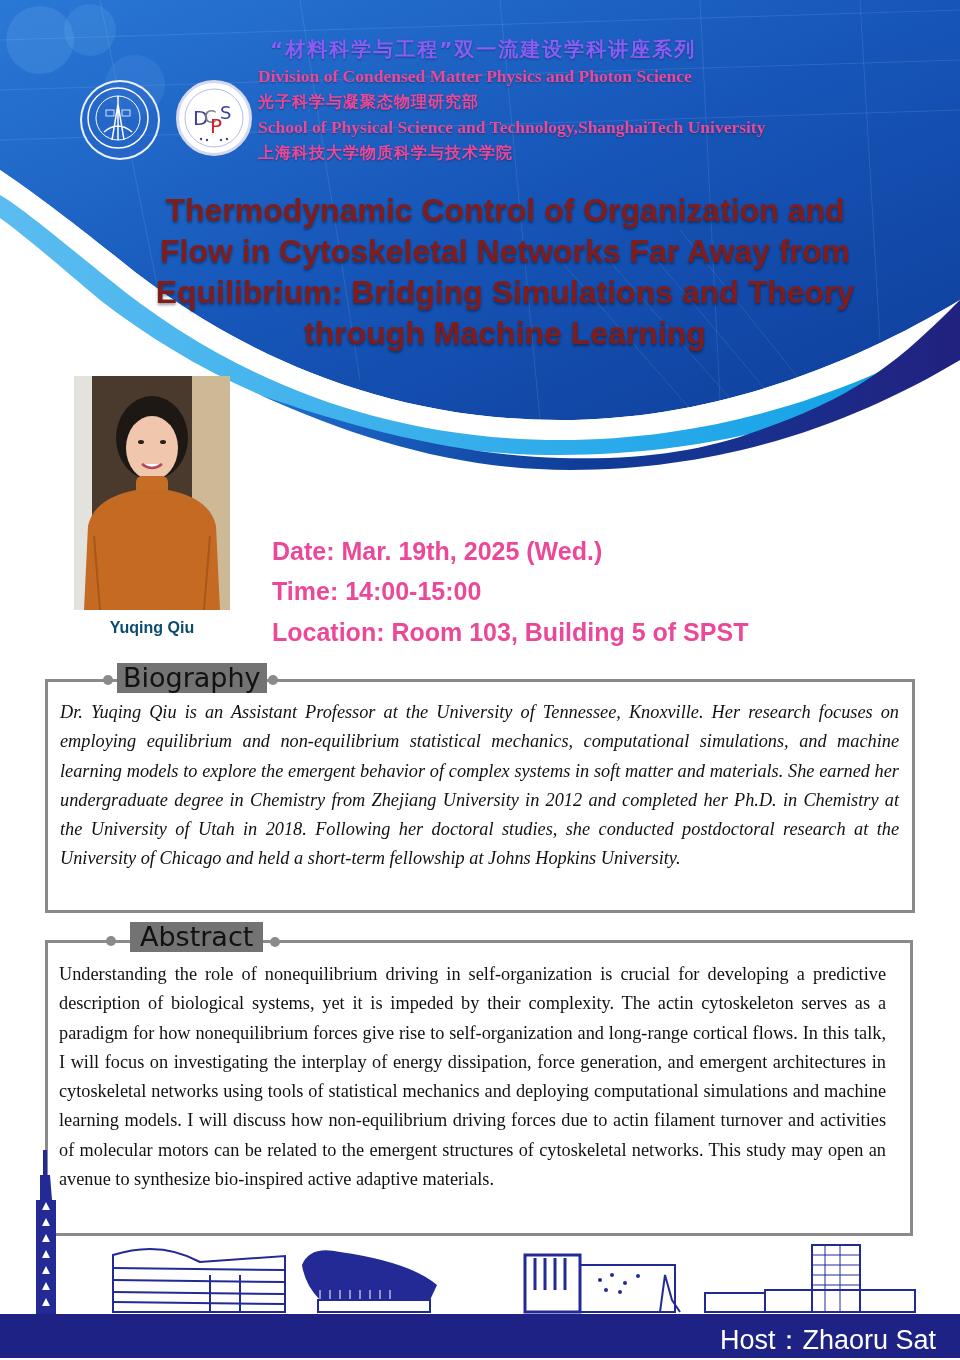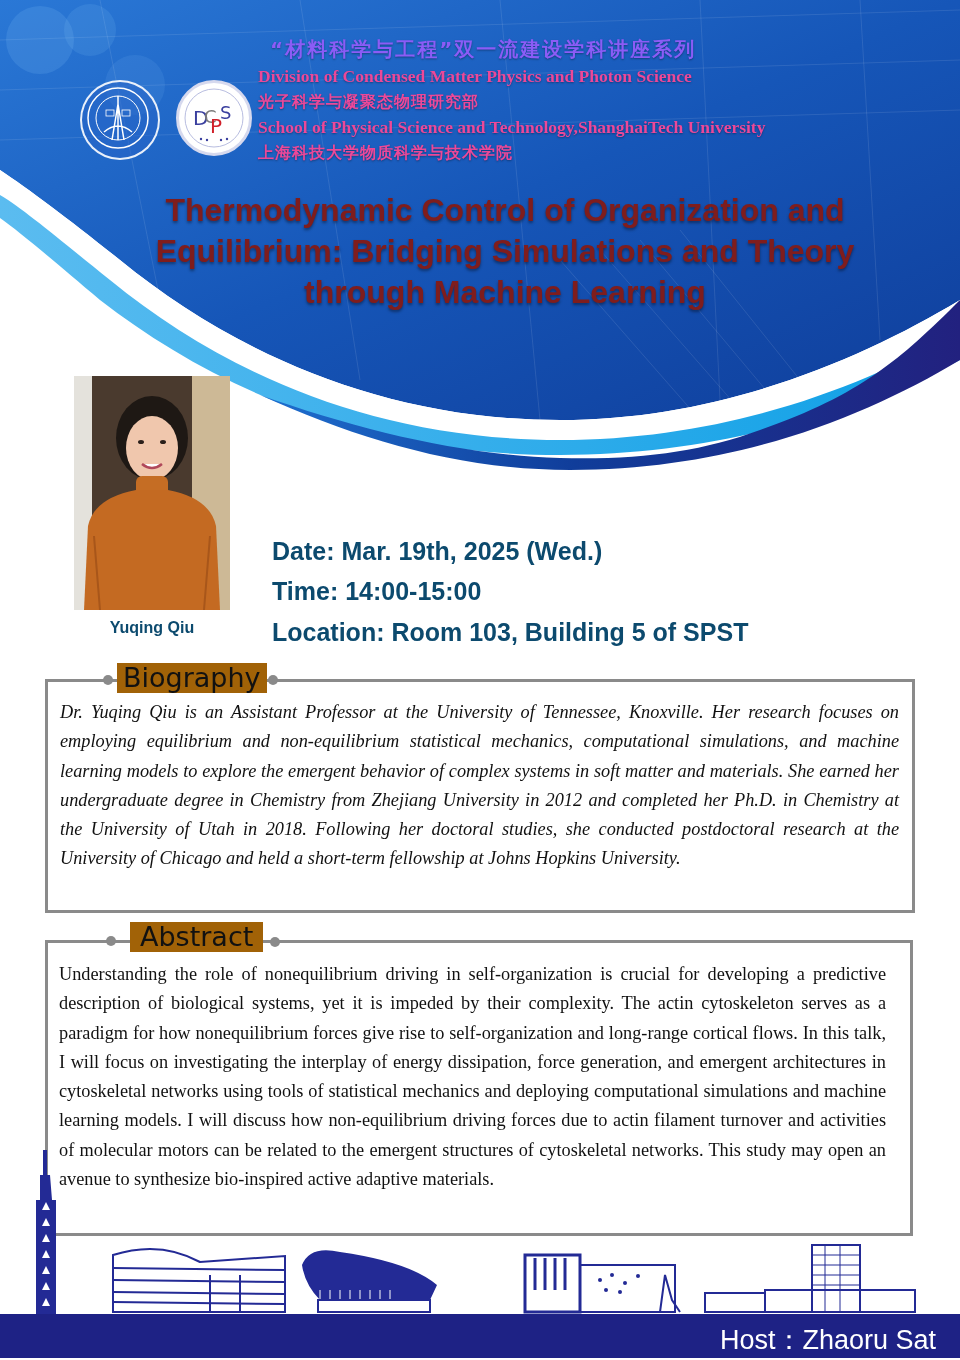--- a/index.html
+++ b/index.html
@@ -19,27 +19,27 @@
   .logo-dcps { left: 176px; top: 80px; background: #ffffff; border: 3px solid #d6d9ee; box-sizing: border-box; }
   .logo svg { position: absolute; left: 0; top: 0; }
 
   .talk-title { position: absolute; left: 110px; top: 190px; width: 790px; text-align: center; color: #7f1d1d; font-family: "Liberation Sans", sans-serif; font-weight: bold; font-size: 32px; line-height: 41px; text-shadow: 0 2px 3px rgba(0,0,0,0.4); }
 
   
   .photo { position: absolute; left: 74px; top: 376px; width: 156px; height: 234px; overflow: hidden; background: #cfc6b6; }
   .photo svg { position: absolute; left: 0; top: 0; }
   .speaker-name { position: absolute; left: 72px; top: 619px; width: 160px; text-align: center; font-weight: bold; font-size: 16px; color: #0c4a6e; }
 
-  .info { position: absolute; left: 272px; font-weight: bold; font-size: 25px; color: #0c4a6e; white-space: nowrap; }
+  .info { position: absolute; left: 272px; font-weight: bold; font-size: 25px; color: #ec4899; white-space: nowrap; }
 
   
   .box { position: absolute; border: 3px solid #8a8a8a; box-sizing: border-box; background: #fff; }
   .box-bio { left: 45px; top: 679px; width: 870px; height: 234px; }
   .box-abs { left: 45px; top: 940px; width: 868px; height: 296px; }
-  .sec-head { position: absolute; background: #a16207; font-family: "DejaVu Sans", sans-serif; font-size: 27px; color: #111; padding: 0 6px; line-height: 30px; }
+  .sec-head { position: absolute; background: #737373; font-family: "DejaVu Sans", sans-serif; font-size: 27px; color: #111; padding: 0 6px; line-height: 30px; }
   .dot { position: absolute; width: 10px; height: 10px; border-radius: 50%; background: #8a8a8a; }
   .hline { position: absolute; height: 3px; background: #8a8a8a; }
 
   .para { position: absolute; font-family: "Liberation Serif", serif; font-size: 18.3px; line-height: 29.3px; color: #111; text-align: justify; text-align-last: left; }
   .para-bio { left: 60px; top: 698px; width: 839px; font-style: italic; }
   .para-abs { left: 59px; top: 960px; width: 827px; }
 
   
   .skyline { position: absolute; left: 0; top: 1130px; width: 960px; height: 230px; }
   .footer-bar { position: absolute; left: 0; top: 1314px; width: 960px; height: 44px; background: #1e2285; }
@@ -110,20 +110,21 @@
   </div>
 
   <div class="series-title">“材料科学与工程”双一流建设学科讲座系列</div>
   <div class="org-line org-en" style="top:66px;">Division of Condensed Matter Physics and Photon Science</div>
   <div class="org-line org-cn" style="top:92px;">光子科学与凝聚态物理研究部</div>
   <div class="org-line org-en" style="top:117px;">School of Physical Science and Technology,ShanghaiTech University</div>
   <div class="org-line org-cn" style="top:143px;">上海科技大学物质科学与技术学院</div>
 
   <div class="talk-title">
     <div>Thermodynamic Control of Organization and</div>
+    <div>Flow in Cytoskeletal Networks Far Away from</div>
     <div>Equilibrium: Bridging Simulations and Theory</div>
     <div>through Machine Learning</div>
   </div>
 </div>
 
 <div class="photo">
   <svg width="156" height="234" viewBox="0 0 156 234">
     <rect x="0" y="0" width="156" height="234" fill="#d8d2c6"></rect>
     <rect x="18" y="0" width="100" height="200" fill="#4a3a2e"></rect>
     <rect x="118" y="0" width="38" height="234" fill="#cdb996"></rect>

